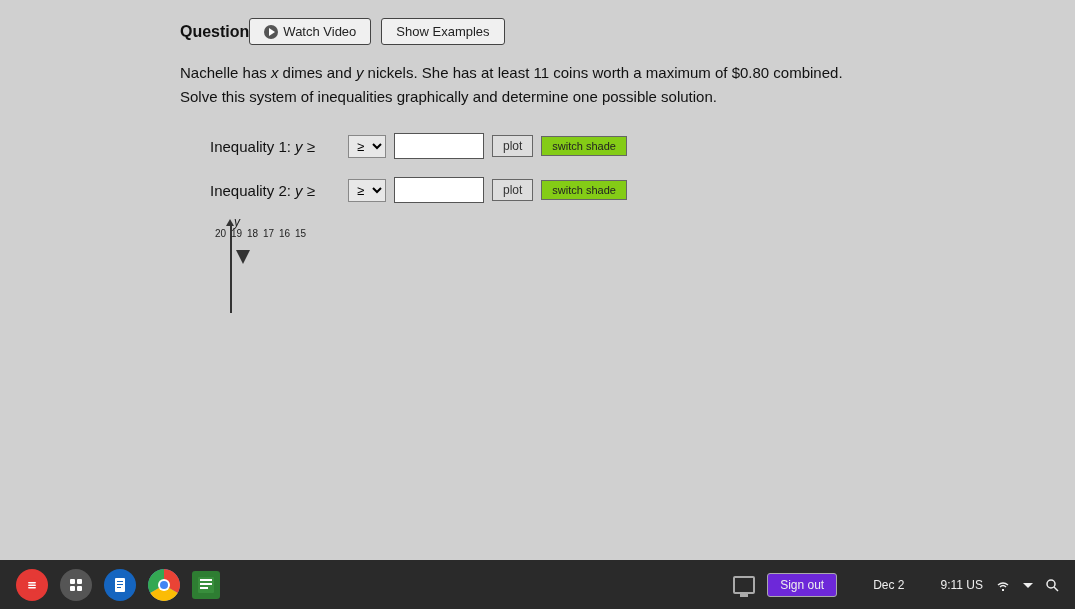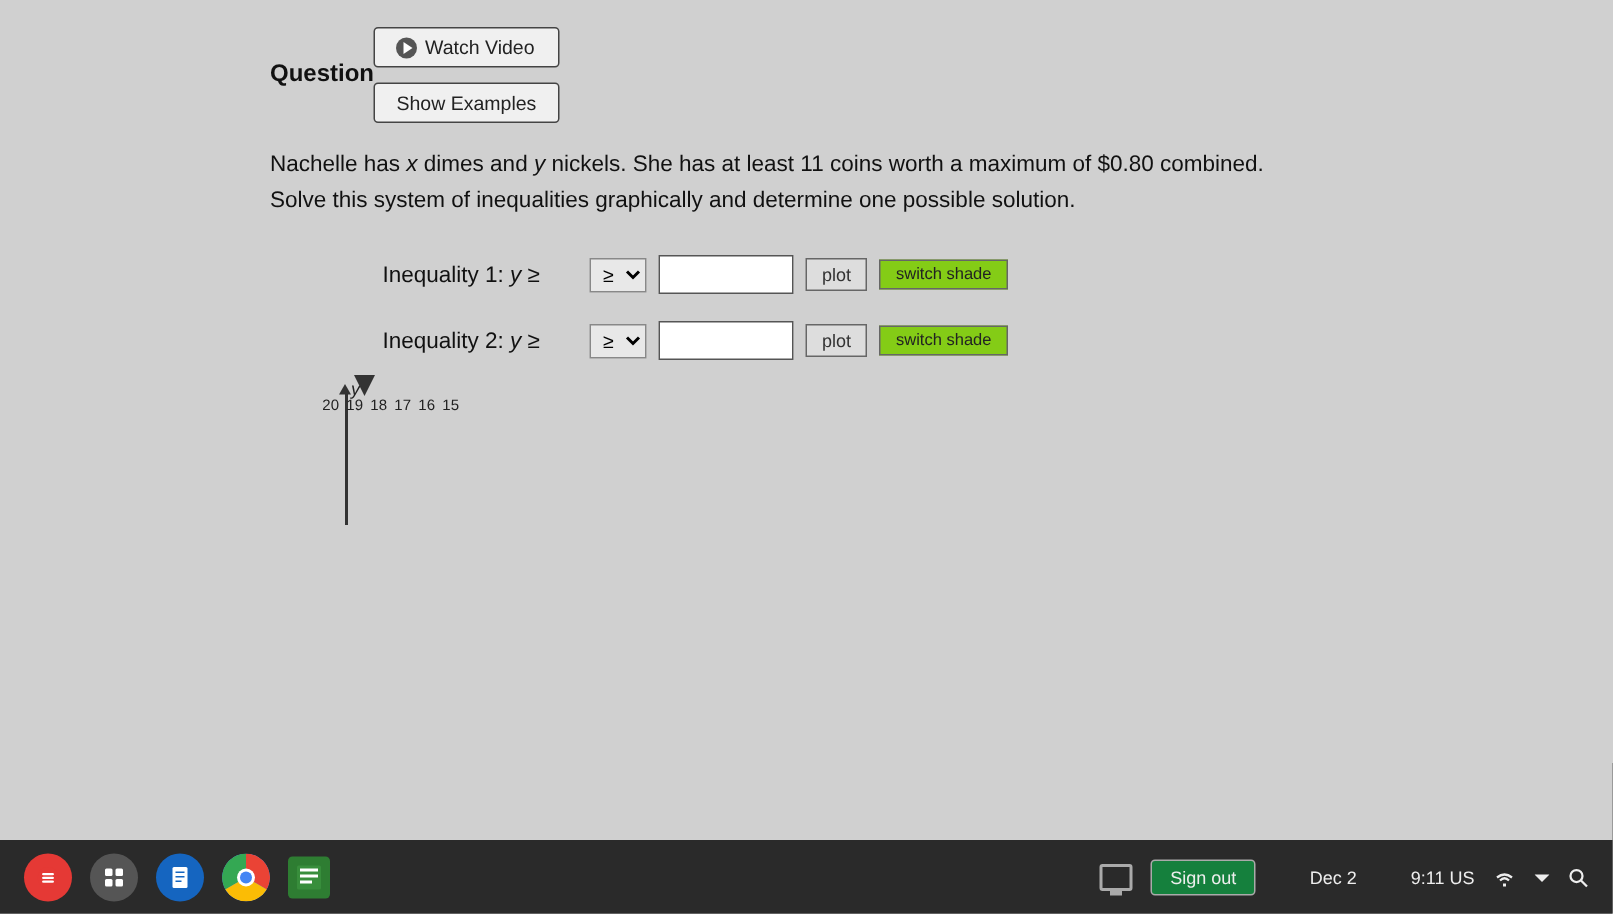--- a/index.html
+++ b/index.html
@@ -70,21 +70,20 @@
     .question-label {
       font-size: 16px;
       font-weight: bold;
       color: #111;
       font-family: Arial, sans-serif;
     }
 
     .header-buttons {
       display: flex;
       gap: 10px;
-      flex-direction: column;
     }
 
     .header-btn {
       border: 1.5px solid #444;
       background: #f0f0f0;
       padding: 5px 14px;
       font-size: 13px;
       font-family: Arial, sans-serif;
       cursor: pointer;
       border-radius: 3px;
@@ -139,21 +138,20 @@
       gap: 8px;
       font-size: 15px;
       color: #111;
       font-family: Arial, sans-serif;
     }
 
     .inequality-label {
       font-size: 15px;
       font-weight: normal;
       min-width: 130px;
-      margin-left: 45px;
     }
 
     .inequality-label em {
       font-style: italic;
     }
 
     .inequality-sign-select {
       border: 1px solid #888;
       background: #e8e8e8;
       font-size: 13px;
@@ -299,21 +297,21 @@
 
     .taskbar-time {
       color: #eee;
       font-size: 12px;
       font-family: Arial, sans-serif;
       margin-left: 24px;
     }
 
     .sign-out-btn {
       border: 1px solid #aaa;
-      background: #15803d;
+      background: #6d28d9;
       color: #eee;
       padding: 4px 12px;
       font-size: 12px;
       cursor: pointer;
       border-radius: 3px;
       font-family: Arial, sans-serif;
     }
 
     .taskbar-monitor-icon {
       width: 22px;

